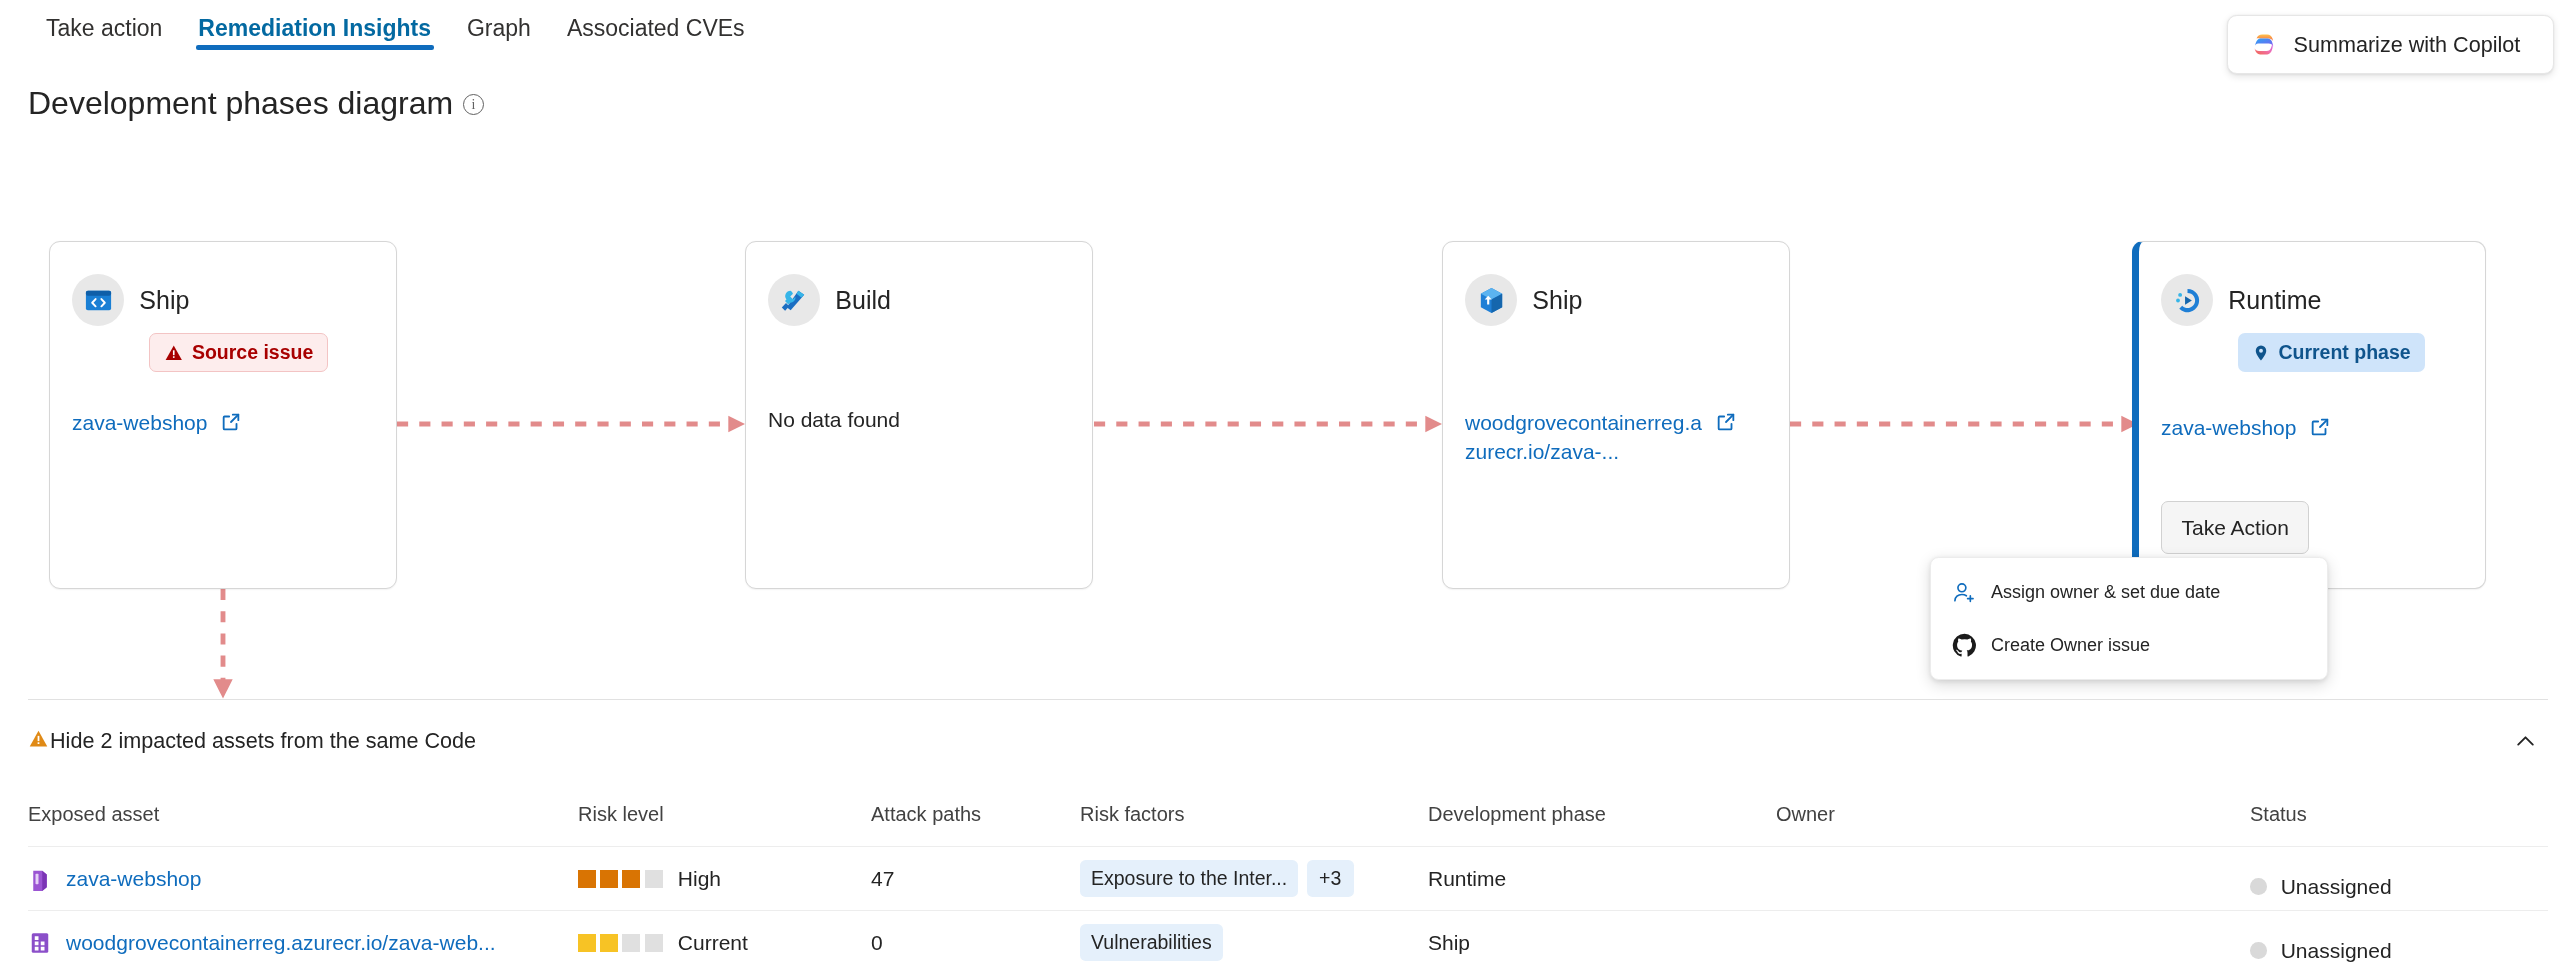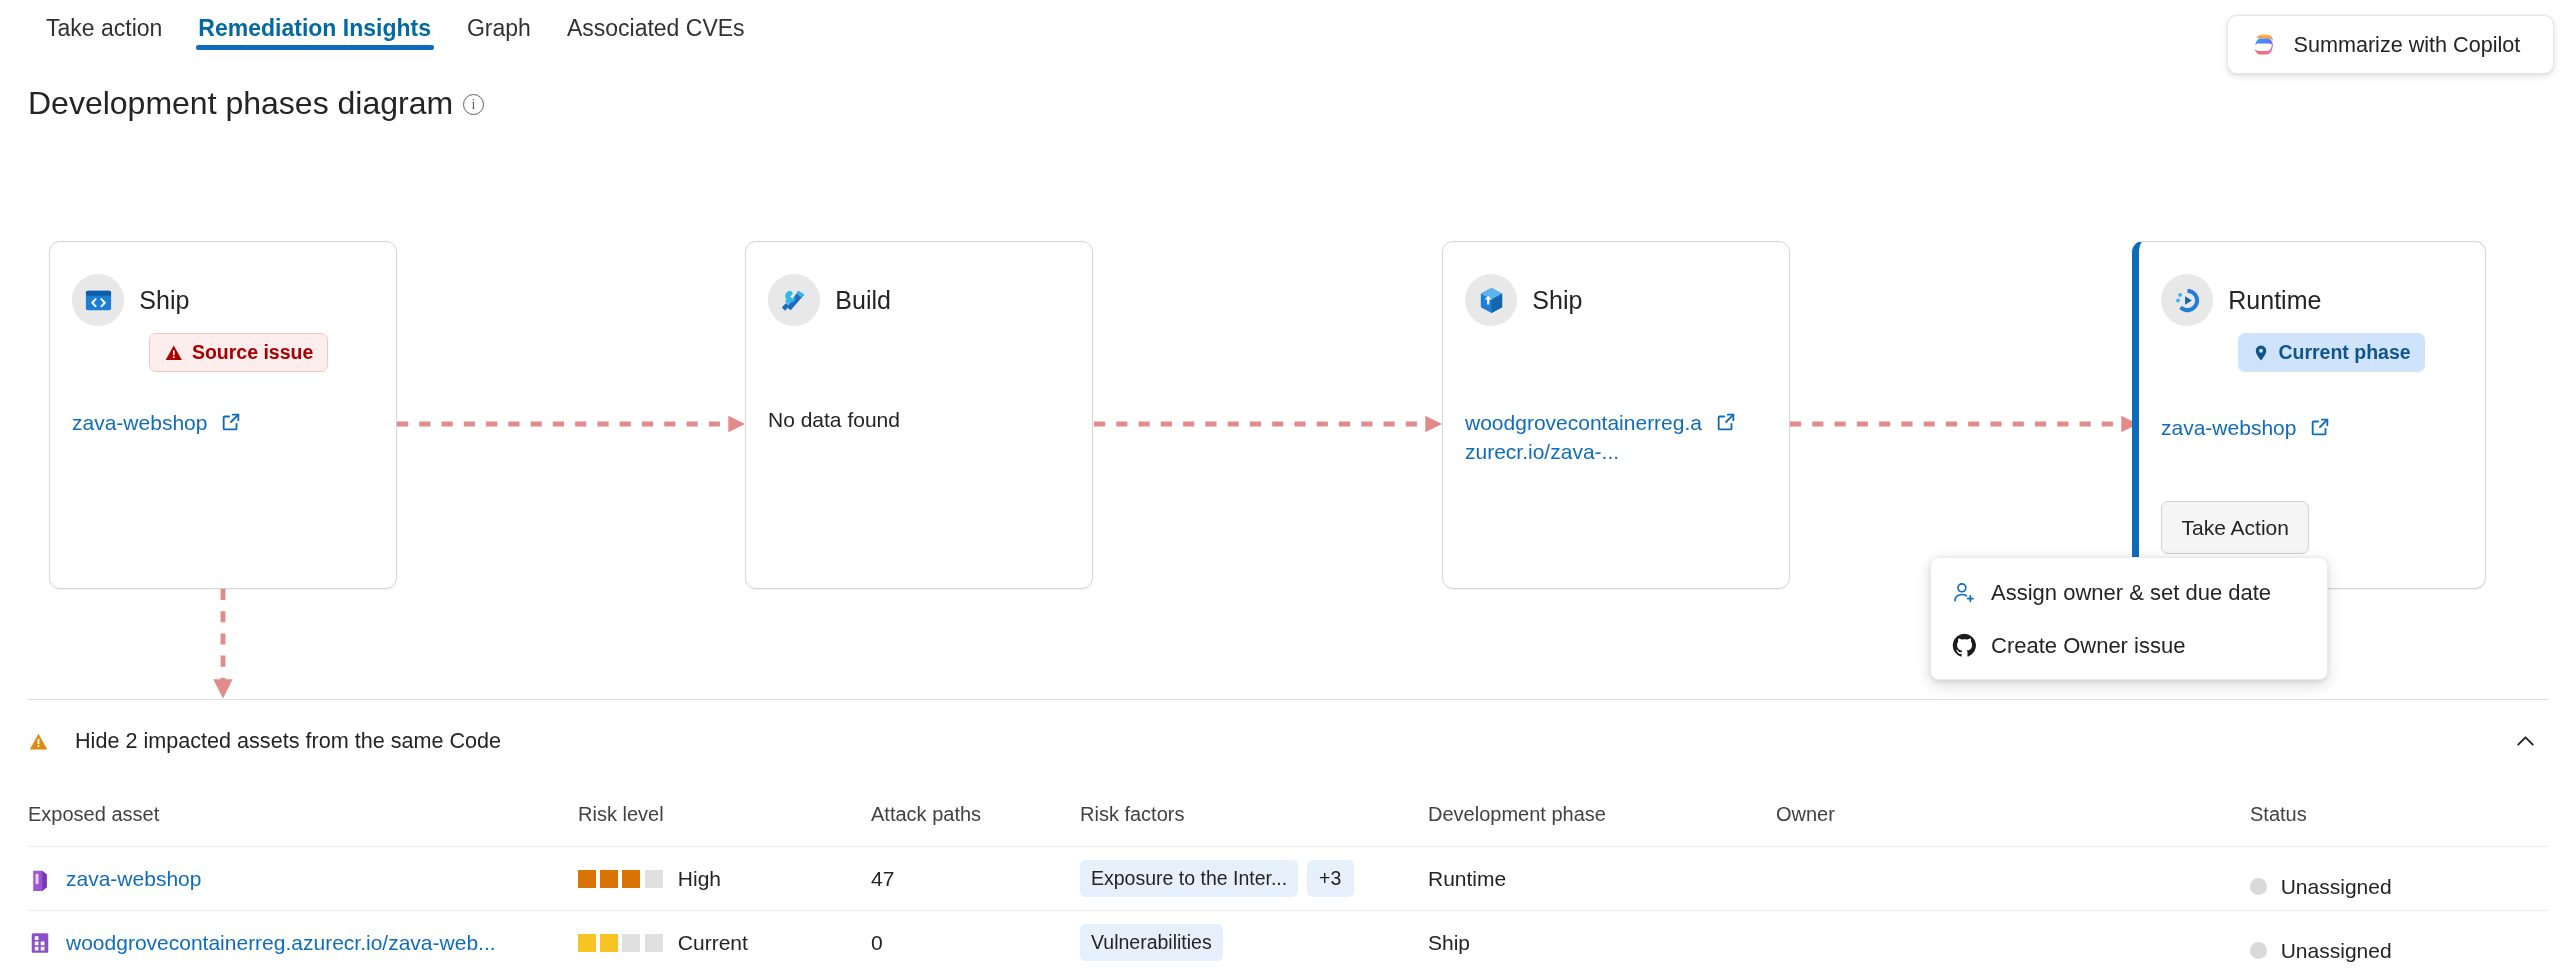--- a/index.html
+++ b/index.html
@@ -178,42 +178,42 @@
     border-radius: 8.4px;
     box-shadow: 0 4.2px 15.3px rgba(0,0,0,0.14), 0 1.4px 4.2px rgba(0,0,0,0.08);
     padding: 8.4px 0;
     z-index: 40;
   }
   .ctx-item {
     display: flex; align-items: center;
     gap: 14px;
     height: 53px;
     padding-left: 21px;
-    font-size: 22px;
+    font-size: 18px;
     color: #242424;
     cursor: pointer;
     white-space: nowrap;
   }
 
   
   .hr-full {
     position: absolute;
     left: 28px; top: 699px;
     width: 2520px; height: 0.7px;
     background: #e1e1e1;
   }
   .assets-header {
     position: absolute;
     left: 28px; top: 716px;
     width: 2520px; height: 50px;
     display: flex; align-items: center;
     cursor: pointer;
   }
   .assets-header-label {
-    display: flex; align-items: center; gap: 26px;
+    display: flex; align-items: flex-start; gap: 1px;
     font-size: 21.6px; color: #242424; white-space: nowrap;
   }
   .chevron-up { margin-left: auto; margin-right: 9.8px; }
 
   
   .tbl { position: absolute; left: 28px; top: 783px; width: 2520px; }
   .tbl-row { display: flex; align-items: center; height: 64px; }
   .tbl-head { border-bottom: 0.7px solid #ededed; }
   .tbl-body-row { border-bottom: 0.7px solid #ededed; }
   .th { font-size: 20px; color: #424242; white-space: nowrap; }

